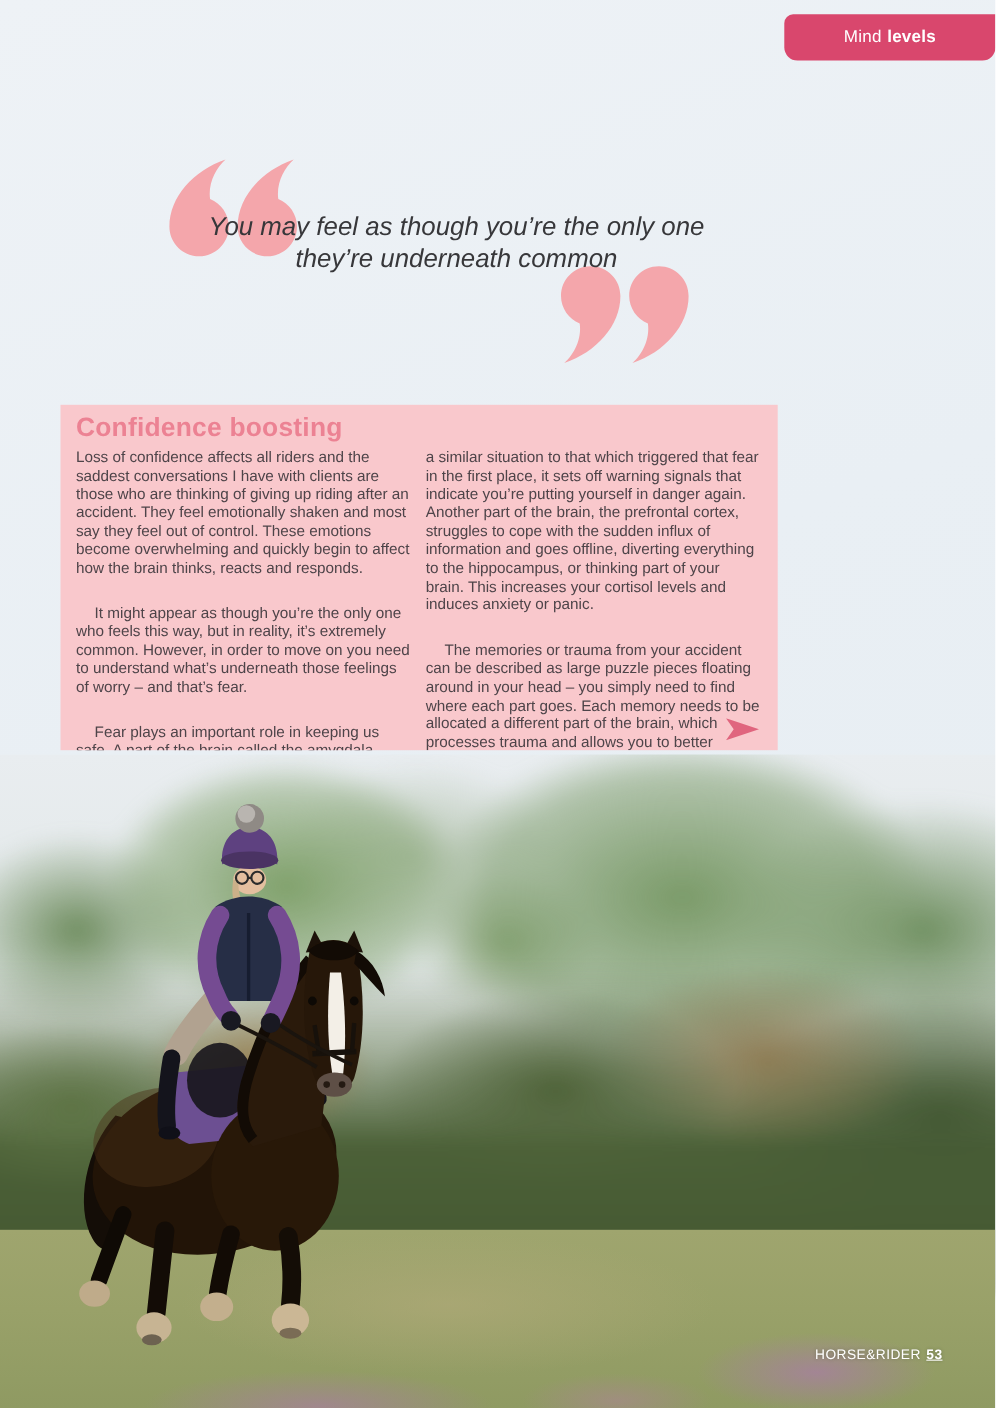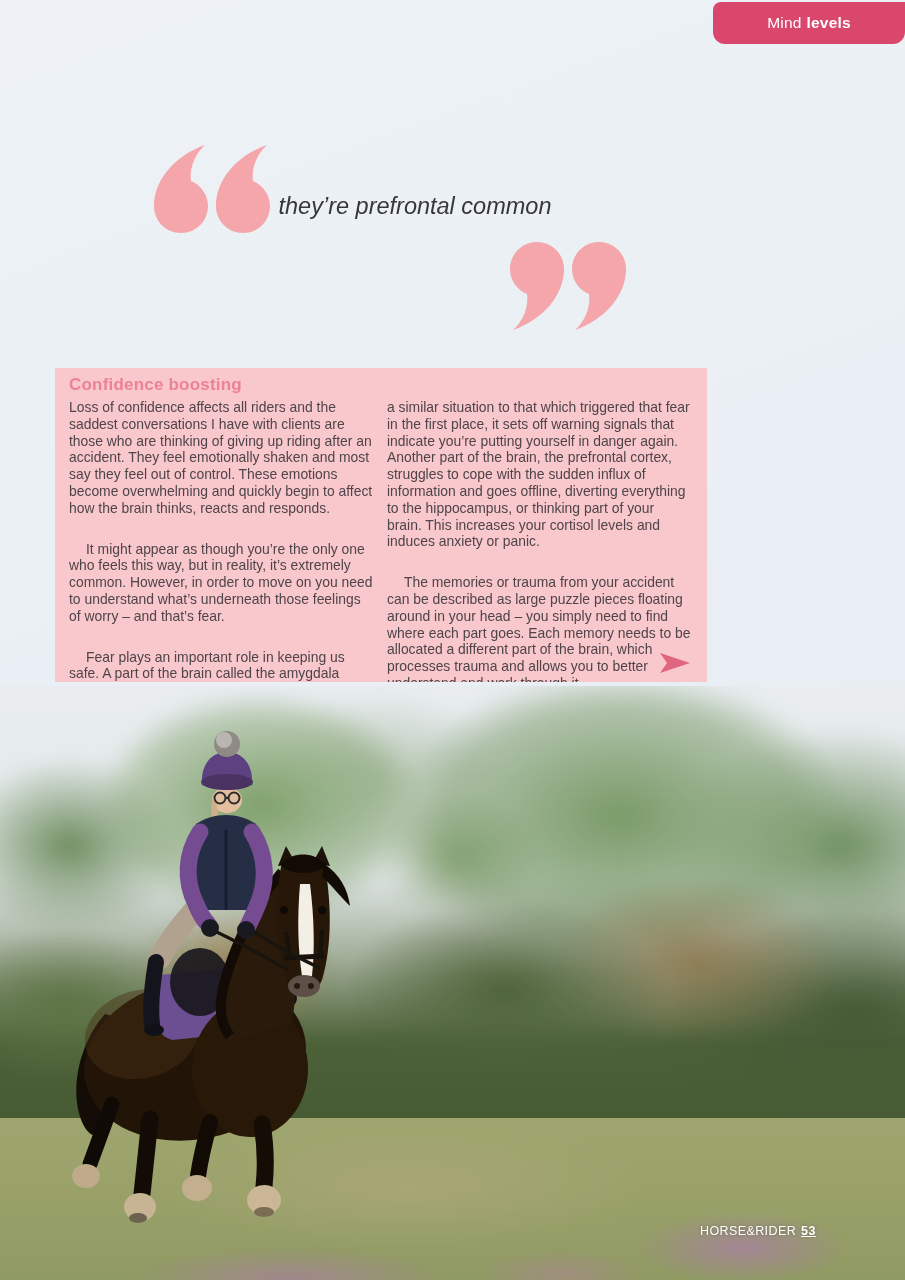--- a/index.html
+++ b/index.html
@@ -5,21 +5,21 @@
   * { margin:0; padding:0; box-sizing:border-box; }
   html,body { background:#ffffff; }
   body { font-family:"Liberation Sans", sans-serif; }
   .page {
     position:relative; width:905px; height:1280px; overflow:hidden;
     background:linear-gradient(160deg,#eef2f6 0%,#e9eff4 45%,#e6edf2 100%);
   }
 
   
   .tab {
-    position:absolute; top:2px; left:713px; width:192px; height:42px;
+    position:absolute; top:13px; left:713px; width:192px; height:42px;
     background:#d9476d; border-radius:8px 0 12px 12px;
     display:flex; align-items:center; justify-content:center;
     color:#ffffff; font-size:15.5px; letter-spacing:.2px;
   }
   .tab .w1 { font-weight:400; margin-right:5px; }
   .tab .w2 { font-weight:700; }
 
   
   .quote-mark { position:absolute; }
   .quote-open  { left:150px; top:143px; }
@@ -29,21 +29,21 @@
     text-align:center; font-style:italic; font-size:23.5px; line-height:28.5px;
     color:#37373a; z-index:2;
   }
 
   
   .confidence-box {
     position:absolute; left:55px; top:368px; width:652px; height:314px;
     background:#f9c8cc; padding:7px 14px 10px 14px; overflow:hidden;
   }
   .confidence-box h2 {
-    color:#ec8293; font-size:17px; font-weight:700; letter-spacing:.2px;
+    color:#ec8293; font-size:24px; font-weight:700; letter-spacing:.2px;
     margin:0 0 4px 0;
   }
   .cols { display:flex; gap:13px; }
   .col { width:305px; font-size:13.9px; line-height:16.8px; color:#4e4449; }
   .col p { margin:0; }
   .col p.indent { text-indent:17px;margin-top:24px; }
   .cont-arrow { position:absolute; right:17px; bottom:9px; }
 
   
   .photo { position:absolute; left:0; top:686px; width:905px; height:594px; overflow:hidden; }
@@ -73,21 +73,21 @@
       radial-gradient(150px 50px at 82% 80%,rgba(167,127,160,.8),transparent 72%),
       radial-gradient(220px 45px at 32% 99%,rgba(168,127,159,.7),transparent 72%),
       radial-gradient(120px 35px at 62% 96%,rgba(173,132,150,.55),transparent 72%),
       radial-gradient(320px 85px at 45% 42%,rgba(178,170,122,.6),transparent 76%),
       linear-gradient(180deg,#9fa56e 0%,#99a169 45%,#8f9a62 100%);
   }
   .horse-rider { position:absolute; left:50px; top:38px; }
 
   
   .footer {
-    position:absolute; left:700px; top:1224px; color:#ffffff; font-size:12.5px;
+    position:absolute; left:741px; top:1224px; color:#ffffff; font-size:12.5px;
     letter-spacing:.4px; display:flex; gap:5px; align-items:baseline;
     text-shadow:0 0 3px rgba(40,50,30,.35);
   }
   .footer .pgno { font-weight:700;text-decoration:underline; }
 </style>
 </head>
 <body>
 
 <div class="page">
 
@@ -100,21 +100,22 @@
     <path fill="#f4a6ab" d="M55,2 C26,12 4,36 4,63 C4,78 16,90 31,90 C46,90 58,78 58,63 C58,52 51,42 41,38 C39,24 46,10 55,2 Z"></path>
     <path fill="#f4a6ab" d="M117,2 C88,12 66,36 66,63 C66,78 78,90 93,90 C108,90 120,78 120,63 C120,52 113,42 103,38 C101,24 108,10 117,2 Z"></path>
   </svg>
 
   <svg class="quote-mark quote-close" width="122" height="92" viewBox="0 0 122 92">
     <path fill="#f4a6ab" d="M55,2 C26,12 4,36 4,63 C4,78 16,90 31,90 C46,90 58,78 58,63 C58,52 51,42 41,38 C39,24 46,10 55,2 Z"></path>
     <path fill="#f4a6ab" d="M117,2 C88,12 66,36 66,63 C66,78 78,90 93,90 C108,90 120,78 120,63 C120,52 113,42 103,38 C101,24 108,10 117,2 Z"></path>
   </svg>
 
   <div class="quote-text">
-    <div>they’re prefrontal common</div>
+    <div>You may feel as though you’re the only one</div>
+    <div>they’re underneath common</div>
   </div>
 
   <div class="confidence-box">
     <h2>Confidence boosting</h2>
     <div class="cols">
       <div class="col">
         <p>Loss of confidence affects all riders and the saddest conversations I have with clients are those who are thinking of giving up riding after an accident. They feel emotionally shaken and most say they feel out of control. These emotions become overwhelming and quickly begin to affect how the brain thinks, reacts and responds.</p>
         <p class="indent">It might appear as though you’re the only one who feels this way, but in reality, it’s extremely common. However, in order to move on you need to understand what’s underneath those feelings of worry – and that’s fear.</p>
         <p class="indent">Fear plays an important role in keeping us safe. A part of the brain called the amygdala triggers a warning mechanism, which causes a fear response that alerts us to danger. If you put yourself into</p>
       </div>

